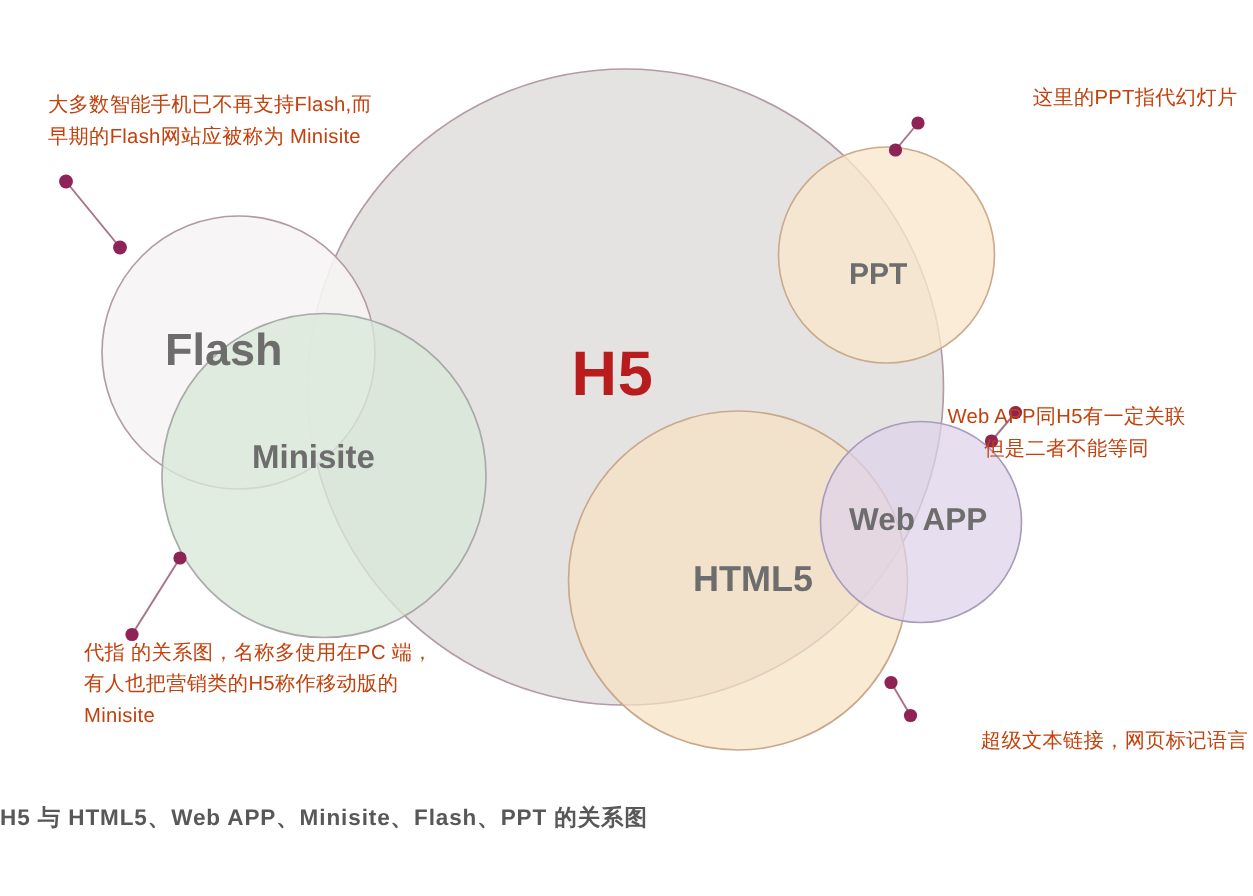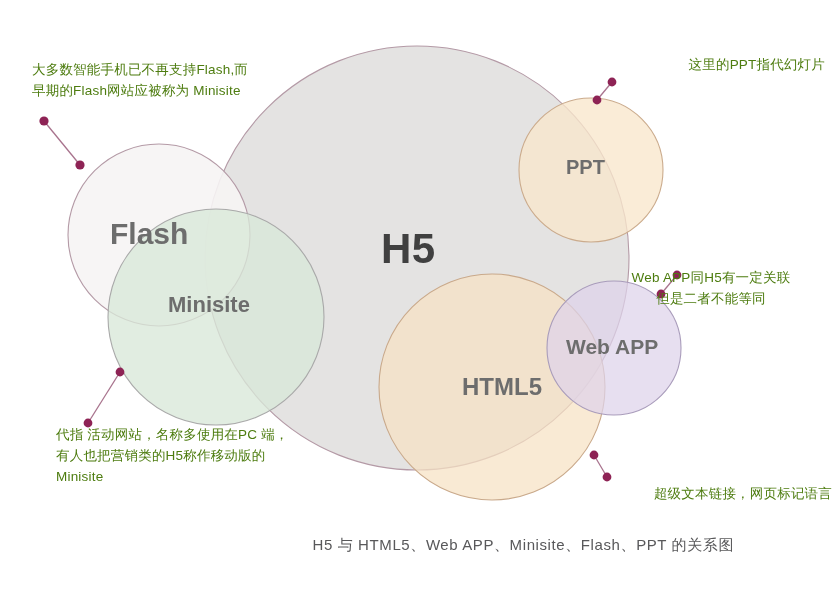--- a/index.html
+++ b/index.html
@@ -19,63 +19,64 @@
   }
   #venn-svg {
     position: absolute;
     left: 0;
     top: 0;
     width: 835px;
     height: 597px;
   }
   .anno {
     position: absolute;
-    color: #4d7c0f;
+    color: #c2410c;
     font-size: 13.5px;
     line-height: 1.55;
     letter-spacing: 0.2px;
     white-space: pre-line;
     font-family: "Liberation Sans", "DejaVu Sans", sans-serif;
   }
   .anno-left   { text-align: left; }
   #anno-flash   { left: 32px;  top: 60px;  width: 250px; }
   #anno-ppt     { left: 600px; top: 55px;  width: 225px; text-align: right; }
   #anno-webapp  { left: 595px; top: 228px; width: 232px; text-align: center; margin-top: 40px; }
   #anno-minisite{ left: 56px;  top: 425px; width: 280px; }
   #anno-html5   { left: 592px; top: 484px; width: 240px; text-align: right; }
 
   #caption {
     position: absolute;
     left: 0;
     top: 536px;
     width: 734px;
-    text-align: right;
+    text-align: left;
     color: #58585a;
     font-size: 15px;
     letter-spacing: 0.6px;
     font-family: "Liberation Sans", "DejaVu Sans", sans-serif;
+    font-weight: bold;
   }
 
   .circle-label {
     position: absolute;
     font-weight: bold;
     color: #6d6d6d;
     white-space: nowrap;
     font-family: "Liberation Sans", "DejaVu Sans", sans-serif;
   }
   #label-h5 {
     font-size: 42px;
-    color: #404040;
+    color: #b91c1c;
     left: 381px;
     top: 225px;
     letter-spacing: 0.5px;
   }
   #label-flash    { font-size: 30px; left: 110px; top: 217px; }
   #label-minisite { font-size: 22px; left: 168px; top: 292px; }
-  #label-ppt      { font-size: 20px; left: 566px; top: 156px; }
+  #label-ppt      { font-size: 20px; left: 566px; top: 172px; }
   #label-webapp   { font-size: 21px; left: 566px; top: 335px; }
   #label-html5    { font-size: 24px; left: 462px; top: 373px; }
 </style>
 </head>
 <body>
 
 <div id="stage">
 
   <svg id="venn-svg" viewBox="0 0 835 597">
 
@@ -127,21 +128,21 @@
   <div class="circle-label" id="label-webapp">Web APP</div>
 
   <div class="anno anno-left" id="anno-flash">大多数智能手机已不再支持Flash,而
 早期的Flash网站应被称为 Minisite</div>
 
   <div class="anno" id="anno-ppt">这里的PPT指代幻灯片</div>
 
   <div class="anno" id="anno-webapp">Web APP同H5有一定关联
 但是二者不能等同</div>
 
-  <div class="anno anno-left" id="anno-minisite">代指 活动网站，名称多使用在PC 端，
+  <div class="anno anno-left" id="anno-minisite">代指 的关系图，名称多使用在PC 端，
 有人也把营销类的H5称作移动版的
 Minisite</div>
 
   <div class="anno" id="anno-html5">超级文本链接，网页标记语言</div>
 
   <div id="caption">H5 与 HTML5、Web APP、Minisite、Flash、PPT 的关系图</div>
 
 </div>
 
 </body></html>

